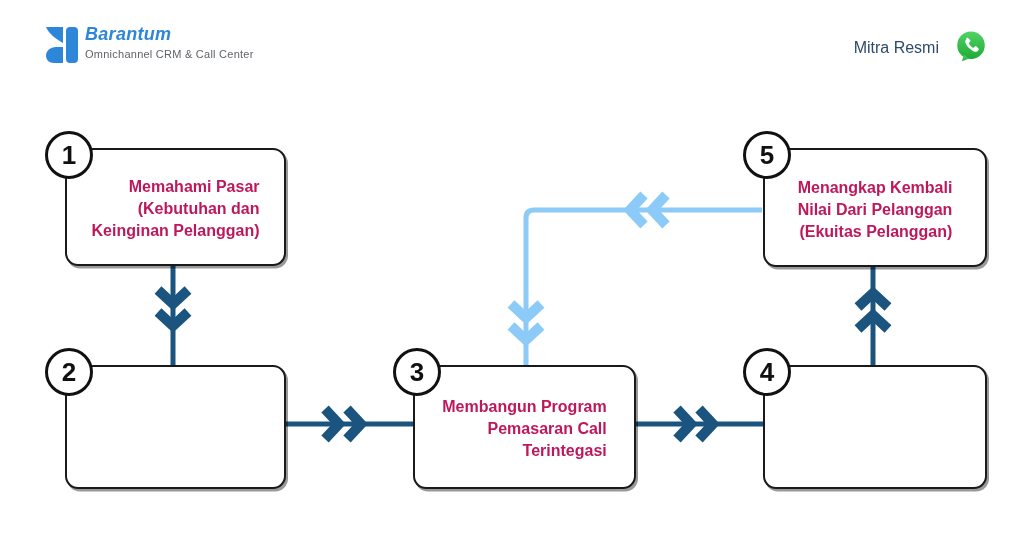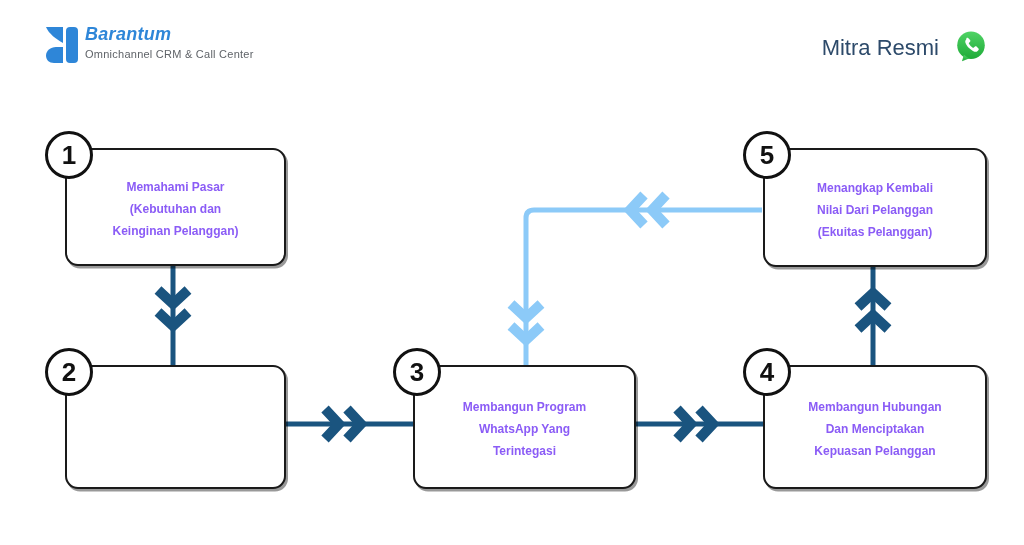--- a/index.html
+++ b/index.html
@@ -7,34 +7,34 @@
     position:relative;width:1024px;height:545px;background:#ffffff;
     font-family:"Liberation Sans", sans-serif;overflow:hidden;
   }
   
   .logo{position:absolute;left:44px;top:24px;display:flex;align-items:flex-start;}
   .logo-mark{width:34px;height:38px;margin-top:2px;}
   .logo-text{margin-left:7px;}
   .brand{font-size:18px;font-style:italic;font-weight:bold;color:#2E86D8;letter-spacing:0.3px;}
   .tagline{font-size:11px;color:#5f6368;margin-top:3px;letter-spacing:0.25px;}
   .partner{position:absolute;top:28px;right:34px;display:flex;align-items:center;gap:13px;}
-  .partner-text{text-align:right;color:#2D4A6A;font-size:22px;line-height:22px;font-weight:500;}
+  .partner-text{text-align:right;color:#2D4A6A;font-size:16px;line-height:22px;font-weight:500;}
   .wa-icon{width:38px;height:40px;}
   
   .connectors{position:absolute;left:0;top:0;z-index:0;}
   
   .node{
     position:absolute;z-index:1;background:#fff;
     border:2.5px solid #1a1a1a;border-radius:13px;
     box-shadow:2px 2.5px 0 rgba(0,0,0,0.4);
     display:flex;align-items:center;justify-content:center;
   }
   .node-label{
-    color:#8b5cf6;font-weight:bold;font-size:12px;line-height:22px;
-    text-align:center;white-space:pre-line;padding:4px 8px 0 8px;
+    color:#be185d;font-weight:bold;font-size:16px;line-height:22px;
+    text-align:right;white-space:pre-line;padding:4px 8px 0 8px;
   }
   .badge{
     position:absolute;left:-22px;top:-19px;width:42px;height:42px;
     background:#fff;border:3px solid #111;border-radius:50%;
     display:flex;align-items:center;justify-content:center;
     font-size:26px;font-weight:bold;color:#111;
   }
 </style>
 </head>
 <body>
@@ -114,29 +114,26 @@
 Keinginan Pelanggan)</div>
   </div>
 
   <div class="node" style="left:65px;top:365px;width:217px;height:120px;">
     <div class="badge">2</div>
   </div>
 
   <div class="node" style="left:413px;top:365px;width:219px;height:120px;">
     <div class="badge">3</div>
     <div class="node-label">Membangun Program
-WhatsApp Yang
+Pemasaran Call
 Terintegasi</div>
   </div>
 
   <div class="node" style="left:763px;top:365px;width:220px;height:120px;">
     <div class="badge">4</div>
-    <div class="node-label">Membangun Hubungan
-Dan Menciptakan
-Kepuasan Pelanggan</div>
   </div>
 
   <div class="node" style="left:763px;top:148px;width:220px;height:115px;">
     <div class="badge">5</div>
     <div class="node-label">Menangkap Kembali
 Nilai Dari Pelanggan
 (Ekuitas Pelanggan)</div>
   </div>
 
 </div>

